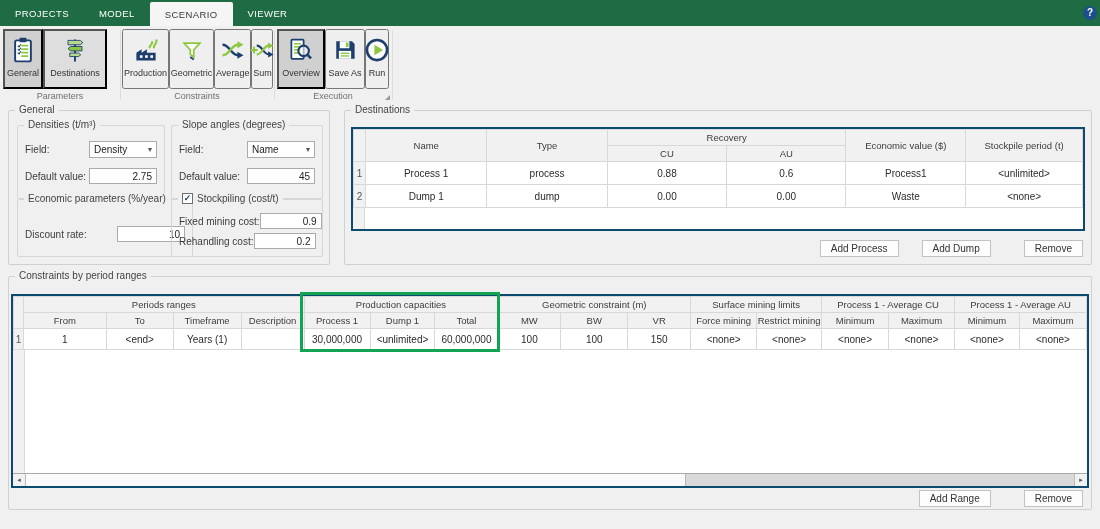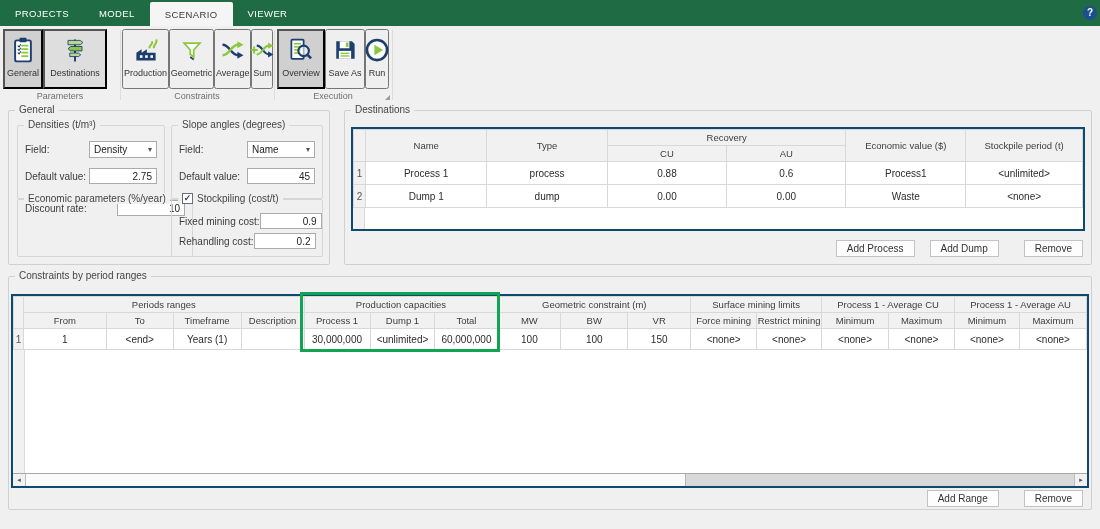--- a/index.html
+++ b/index.html
@@ -44,21 +44,21 @@
   table { border-collapse:collapse; table-layout:fixed; position:relative; }
   th, td { border:1px solid #d8d8d8; text-align:center; vertical-align:middle; overflow:hidden; white-space:nowrap; font-weight:normal; }
   th { background:#f1f1f1; color:#3c3c3c; height:16px; font-size:9.5px; }
   td { background:#fff; color:#2b2b2b; height:21px; }
   td.rownum { background:#f1f1f1; color:#555; }
   .dtable td { height:23px; }
   
   .hlbox { position:absolute; border:3px solid #12a452; pointer-events:none; z-index:5; }
   
   .btn { height:17px; padding:0 10px; background:#fdfdfd; border:1px solid #c2c2c2; color:#333; font-size:10px; font-family:inherit; display:inline-flex; align-items:center; justify-content:center; cursor:default; }
-  .btnrow { position:absolute; display:flex; gap:15px; }
+  .btnrow { position:absolute; display:flex; gap:23px; }
   
   .hscroll { position:absolute; left:0; right:0; bottom:0; height:13px; background:#d9d9d9; border-top:1px solid #a9a9a9; display:flex; }
   .sarrow { width:13px; height:12px; background:#f1f1f1; border-right:1px solid #bdbdbd; color:#555; font-size:7px; display:flex; align-items:center; justify-content:center; }
   .sarrow.right { border-right:none; border-left:1px solid #bdbdbd; }
   .sthumb { width:660px; height:12px; background:#fafafa; border-right:1px solid #b5b5b5; }
   .strack { flex:1; }
 </style>
 </head>
 <body>
 
@@ -230,21 +230,21 @@
         </div>
     </div>
     <div class="frow" style="margin-top:10px;">
       <span class="flabel">Default value:</span>
       <input class="finput" value="45" style="">
     </div>
   </div>
 
   <div class="gbox-in" style="left:8px; top:88px; width:176px; height:58px;">
     <div class="glabel">Economic parameters (%/year)</div>
-    <div class="frow" style="">
+    <div class="frow" style="margin-top:26px;">
       <span class="flabel">Discount rate:</span>
       <input class="finput" value="10" style="">
     </div>
   </div>
 
   <div class="gbox-in" style="left:162px; top:88px; width:152px; height:58px;">
     <div class="glabel legend-cb">
       <span class="cb"></span>
       <span>Stockpiling (cost/t)</span>
     </div>

